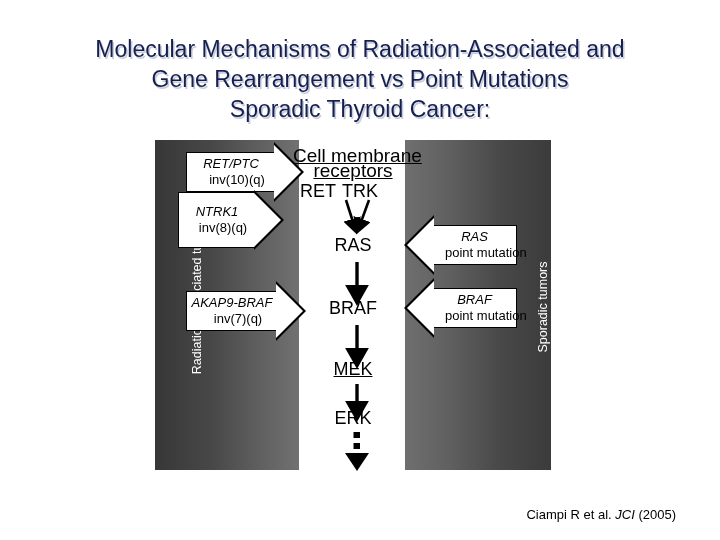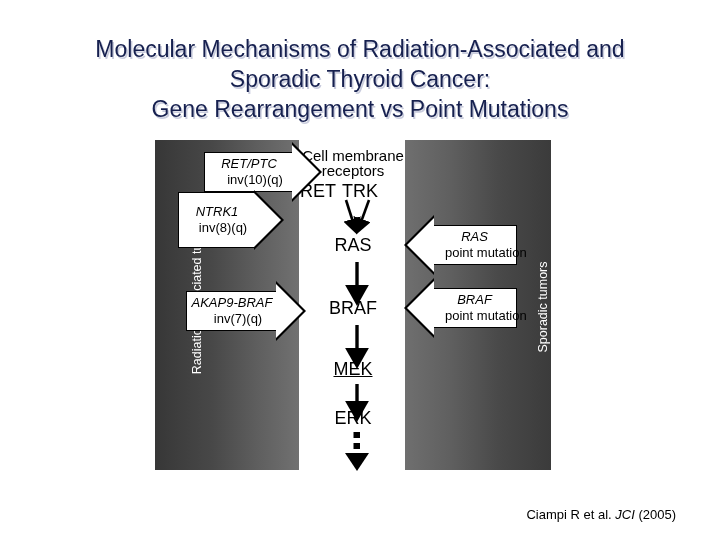--- a/index.html
+++ b/index.html
@@ -180,21 +180,21 @@
   
   .node {
     position: absolute;
     width: 120px;
     text-align: center;
     color: #000000;
     font-size: 18px;
     line-height: 15px;
     white-space: nowrap;
   }
-  #node-header { font-size: 15px; line-height: 15px; }
+  #node-header { font-size: 19px; line-height: 15px; text-decoration: underline; }
 
   .center-svg {
     position: absolute;
     left: 300px;
     top: 140px;
     width: 110px;
     height: 335px;
     z-index: 3;
   }
 
@@ -208,35 +208,35 @@
     font-size: 13px;
     color: #000000;
   }
   #citation .ital { font-style: italic; }
 </style>
 </head>
 <body>
 
 <div id="title-block">
   <span class="tline">Molecular Mechanisms of Radiation-Associated and</span>
+  <span class="tline">Gene Rearrangement vs Point Mutations</span>
   <span class="tline">Sporadic Thyroid Cancer:</span>
-  <span class="tline">Gene Rearrangement vs Point Mutations</span>
 </div>
 
 <div id="figure">
 
   <div class="panel" id="panel-left">
     <div class="panel-label" id="label-radiation">Radiation-associated tumors</div>
   </div>
 
   <div class="panel" id="panel-right">
     <div class="panel-label" id="label-sporadic">Sporadic tumors</div>
   </div>
 
-  <div class="arrow-r" style="left:204px; top:152px; width:90px; height:40px;">
+  <div class="arrow-r" style="left:186px; top:152px; width:90px; height:40px;">
     <div class="head">
       <span class="tri-out"></span>
         <span class="tri-in"></span>
     </div>
     <div class="arrow-text">
       <span class="gene">RET/PTC</span>
       <span class="sub">inv(10)(q)</span>
     </div>
   </div>
 

